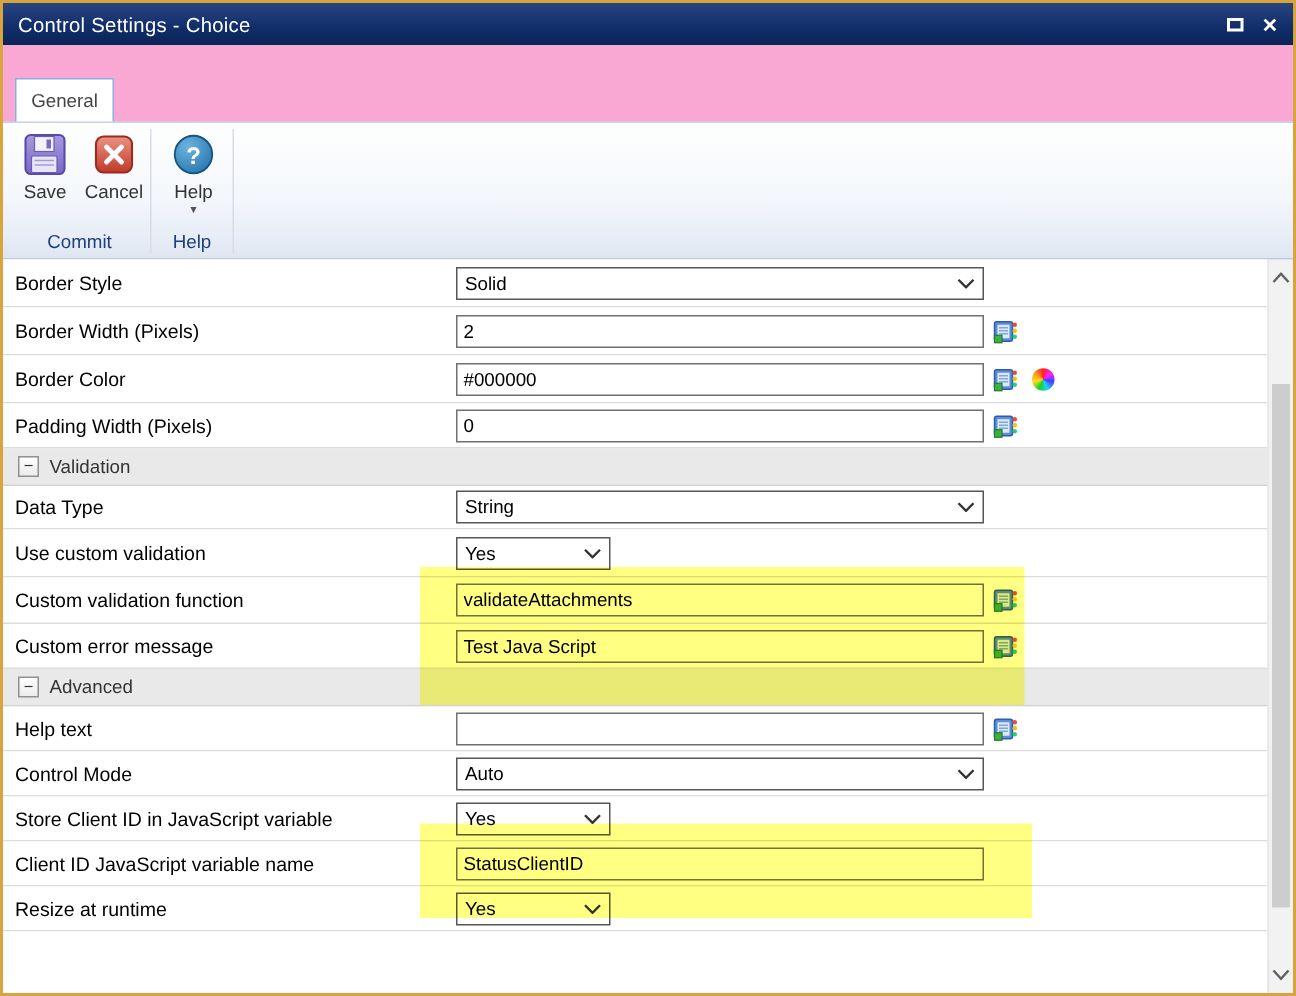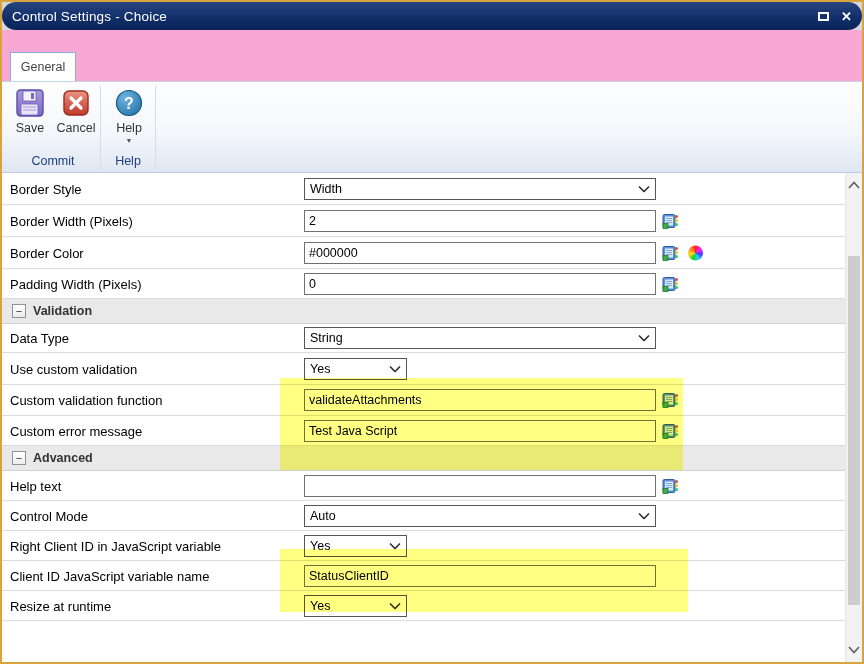--- a/index.html
+++ b/index.html
@@ -2,21 +2,21 @@
 <html><head>
 <meta charset="utf-8">
 <style>
   * { margin:0; padding:0; box-sizing:border-box; }
   html,body { width:864px; height:664px; background:#fff; font-family:"Liberation Sans", sans-serif; }
   .window { position:relative; width:864px; height:664px; border:2px solid #d9a43e; background:#d8d8d8; overflow:hidden; }
 
   
   .titlebar { position:absolute; top:0; left:0; right:0; height:28px;
     background:linear-gradient(180deg,#27457f 0%,#122f6b 55%,#0a2458 100%);
-    display:flex; align-items:center; padding:0 10px;border-radius:14px; }
+    display:flex; align-items:center; padding:0 10px; }
   .titlebar .title { color:#fff; font-size:13.5px; letter-spacing:.2px; }
   .title-controls { margin-left:auto; display:flex; align-items:center; gap:12px; }
   .restore-box { width:11px; height:9px; border:2px solid #fff; display:inline-block; }
   .close-x { color:#fff; font-size:13px; font-weight:bold; line-height:1; }
 
   
   .tabstrip { position:absolute; top:28px; left:0; right:0; height:51px; background:#f9a8d4; }
   .tab { position:absolute; left:8px; bottom:0; width:66px; height:29px; background:#fff;
     border:1px solid #8ab0dc; border-bottom:none; display:flex; align-items:center; justify-content:center;
     font-size:12.5px; color:#444; z-index:2; }
@@ -30,21 +30,21 @@
   .ribbon-btn .blabel { font-size:12.5px; color:#333; margin-top:3px; }
   .drop-arrow { font-size:7px; color:#555; margin-top:2px; line-height:1; }
   .group-label { position:absolute; bottom:4px; font-size:12.5px; color:#1e3f7f; text-align:center; }
   .icon28 { width:30px; height:30px; display:block; }
 
   
   .form { position:absolute; top:171px; left:0; right:17px; bottom:0; background:#fff; }
   .row { position:relative; border-bottom:1px solid #dcdcdc; background:#fff; }
   .row-label { position:absolute; left:8px; top:50%; transform:translateY(-50%); font-size:13px; color:#000; white-space:nowrap; }
   .section-row { position:relative; background:#e9e9e9; border-bottom:1px solid #d2d2d2; }
-  .section-label { position:absolute; left:31px; top:50%; transform:translateY(-50%); font-size:12.5px; color:#333;font-weight:bold; }
+  .section-label { position:absolute; left:31px; top:50%; transform:translateY(-50%); font-size:12.5px; color:#333; }
   .collapse-box { position:absolute; left:10px; top:50%; transform:translateY(-50%); width:14px; height:14px;
     background:linear-gradient(#fff,#ececec); border:1px solid #919191; color:#333; font-size:11px;
     display:flex; align-items:center; justify-content:center; line-height:1; }
   .ctl { position:absolute; left:302px; top:50%; transform:translateY(-50%); }
   .textbox { width:352px; height:22px; border:1px solid #707070; background:#fff; font-size:12.5px;
     font-family:"Liberation Sans", sans-serif; padding:0 4px; color:#000; }
   .selectbox { position:relative; width:352px; height:22px; border:1px solid #565656; background:#fff;
     font-size:12.5px; color:#000; display:flex; align-items:center; padding:0 22px 0 5px; }
   .selectbox.small { width:103px; }
   .chev { position:absolute; right:5px; top:50%; transform:translateY(-50%); }
@@ -153,21 +153,21 @@
     <div class="group-label" style="left:5px; width:92px">Commit</div>
     <div class="group-label" style="left:99px; width:54px">Help</div>
   </div>
 
   <div class="form">
 
 
     <div class="row" style="height:32px">
       <span class="row-label">Border Style</span>
       <div class="ctl selectbox">
-        <span>Width</span>
+        <span>Solid</span>
         <svg class="chev" width="12" height="7">
             <use href="#chevDown"></use>
           </svg>
       </div>
     </div>
 
     <div class="row" style="height:32px">
       <span class="row-label">Border Width (Pixels)</span>
       <input class="ctl textbox" value="2" style="">
       <svg class="lookup" viewBox="0 0 17 17">
@@ -250,21 +250,21 @@
       <span class="row-label">Control Mode</span>
       <div class="ctl selectbox">
         <span>Auto</span>
         <svg class="chev" width="12" height="7">
             <use href="#chevDown"></use>
           </svg>
       </div>
     </div>
 
     <div class="row" style="height:30px">
-      <span class="row-label">Right Client ID in JavaScript variable</span>
+      <span class="row-label">Store Client ID in JavaScript variable</span>
       <div class="ctl selectbox small">
         <span>Yes</span>
         <svg class="chev" width="12" height="7">
             <use href="#chevDown"></use>
           </svg>
       </div>
     </div>
 
     <div class="row" style="height:30px">
       <span class="row-label">Client ID JavaScript variable name</span>

